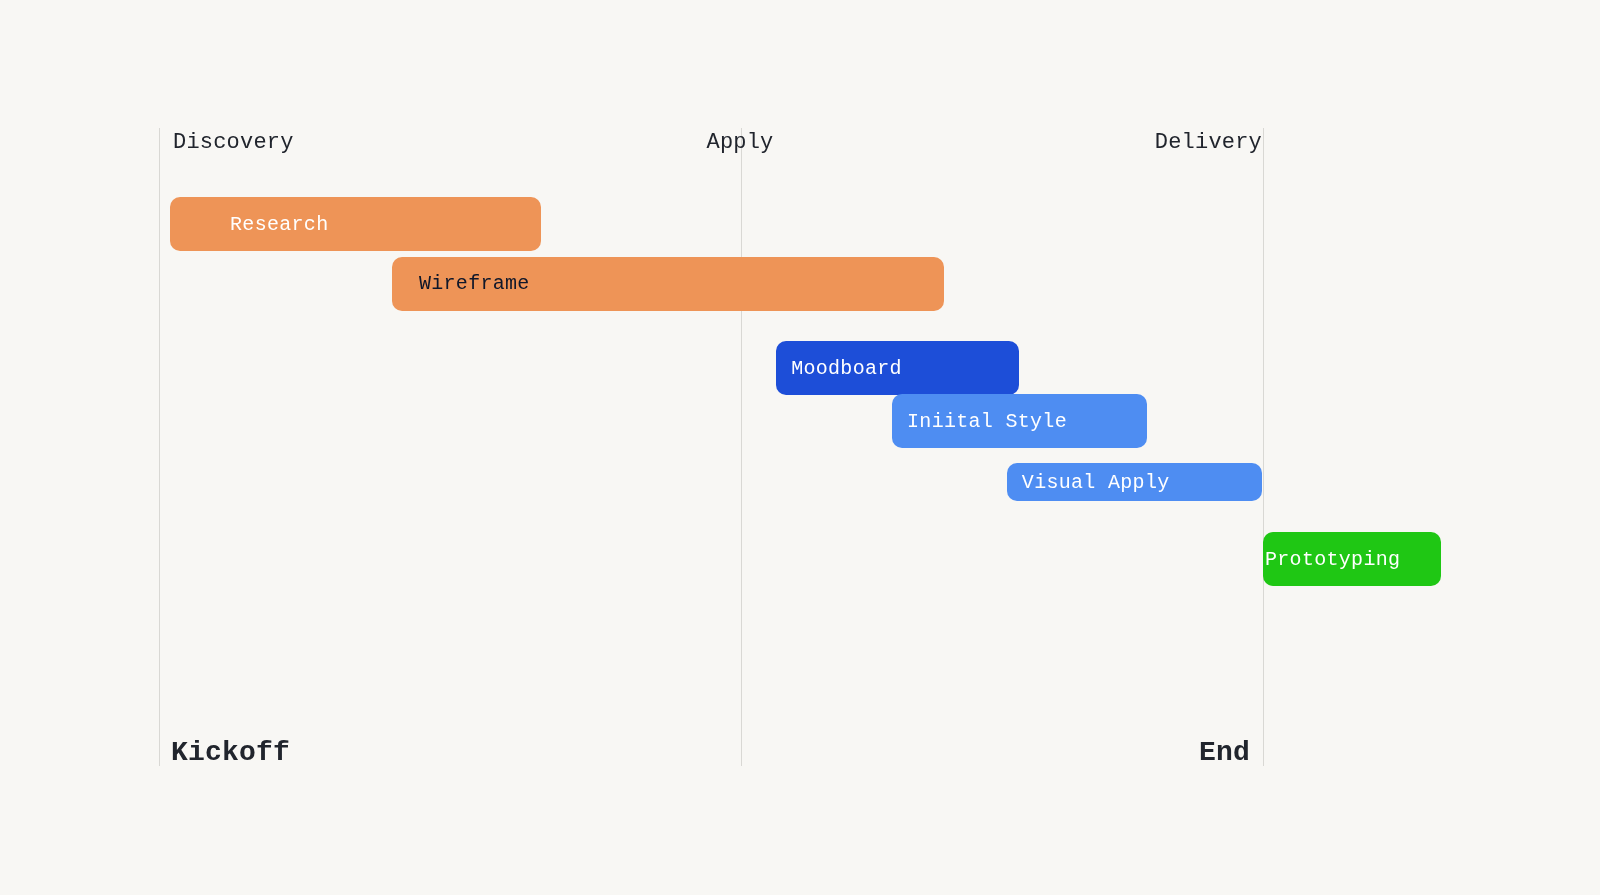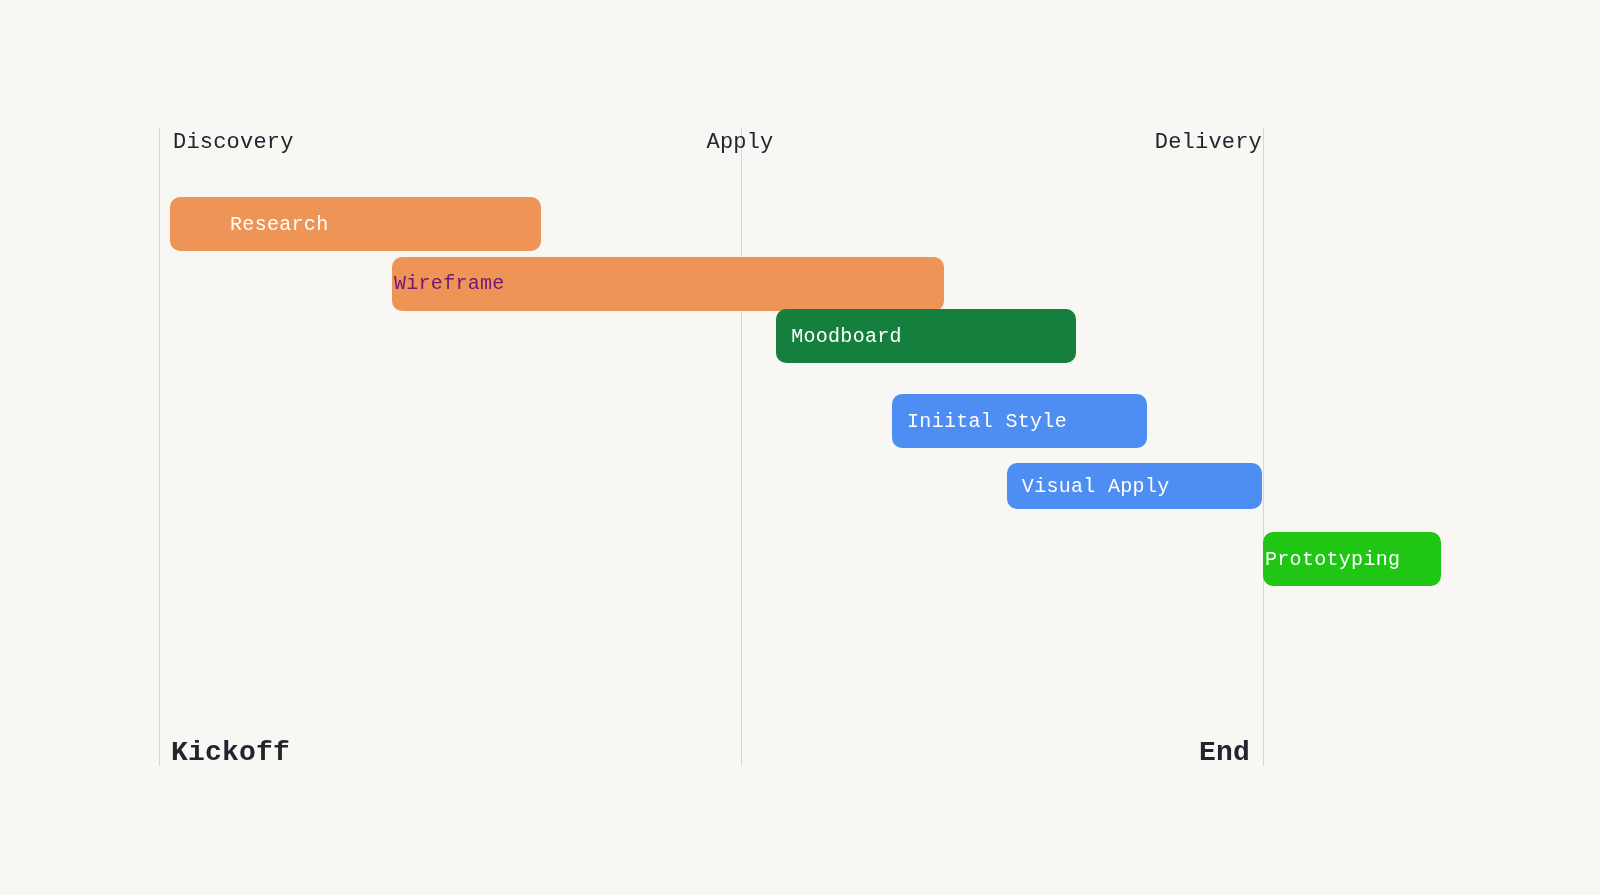--- a/index.html
+++ b/index.html
@@ -75,29 +75,29 @@
 
   <div class="phase-label pl-0">Discovery</div>
   <div class="phase-label pl-1">Apply</div>
   <div class="phase-label pl-2">Delivery</div>
 
   <div id="bars">
       <div class="task-bar" style="left: 170.04px; width: 371px; top: 188px; height: 54px; border-radius: 10px; background: rgb(238, 148, 87); margin-top: 9px;">
         <span style="padding-left: 60px; color: rgb(255, 255, 255);">Research</span>
       </div>
       <div class="task-bar" style="left: 391.944px; width: 552px; top: 256.8px; height: 54px; border-radius: 10px; background: rgb(238, 148, 87);">
-        <span style="padding-left: 2px; color: #701a75;">Wireframe</span>
+        <span style="padding-left: 27px; color: #0f172a;">Wireframe</span>
       </div>
-      <div class="task-bar" style="left: 776.136px; width: 300px; top: 309px; height: 54px; border-radius: 10px; background: #15803d;">
+      <div class="task-bar" style="left: 776.136px; width: 243px; top: 341px; height: 54px; border-radius: 10px; background: #1d4ed8;">
         <span style="padding-left: 15px; color: rgb(255, 255, 255);">Moodboard</span>
       </div>
       <div class="task-bar" style="left: 892.056px; width: 255.024px; top: 394.4px; height: 54px; border-radius: 10px; background: rgb(78, 141, 242);">
         <span style="padding-left: 15px; color: rgb(255, 255, 255);">Iniital Style</span>
       </div>
-      <div class="task-bar" style="left: 1006.87px; width: 255.024px; top: 463.2px; height: 46px; border-radius: 10px; background: rgb(78, 141, 242);">
+      <div class="task-bar" style="left: 1006.87px; width: 255.024px; top: 463.2px; height: 38px; border-radius: 10px; background: rgb(78, 141, 242);">
         <span style="padding-left: 15px; color: rgb(255, 255, 255);">Visual Apply</span>
       </div>
       <div class="task-bar" style="left: 1263px; width: 177.744px; top: 532px; height: 54px; border-radius: 10px; background: rgb(31, 199, 20);">
         <span style="padding-left: 2px; color: rgb(255, 255, 255);">Prototyping</span>
       </div>
     </div>
 
   <div class="milestone ms-start">Kickoff</div>
   <div class="milestone ms-end">End</div>
 

